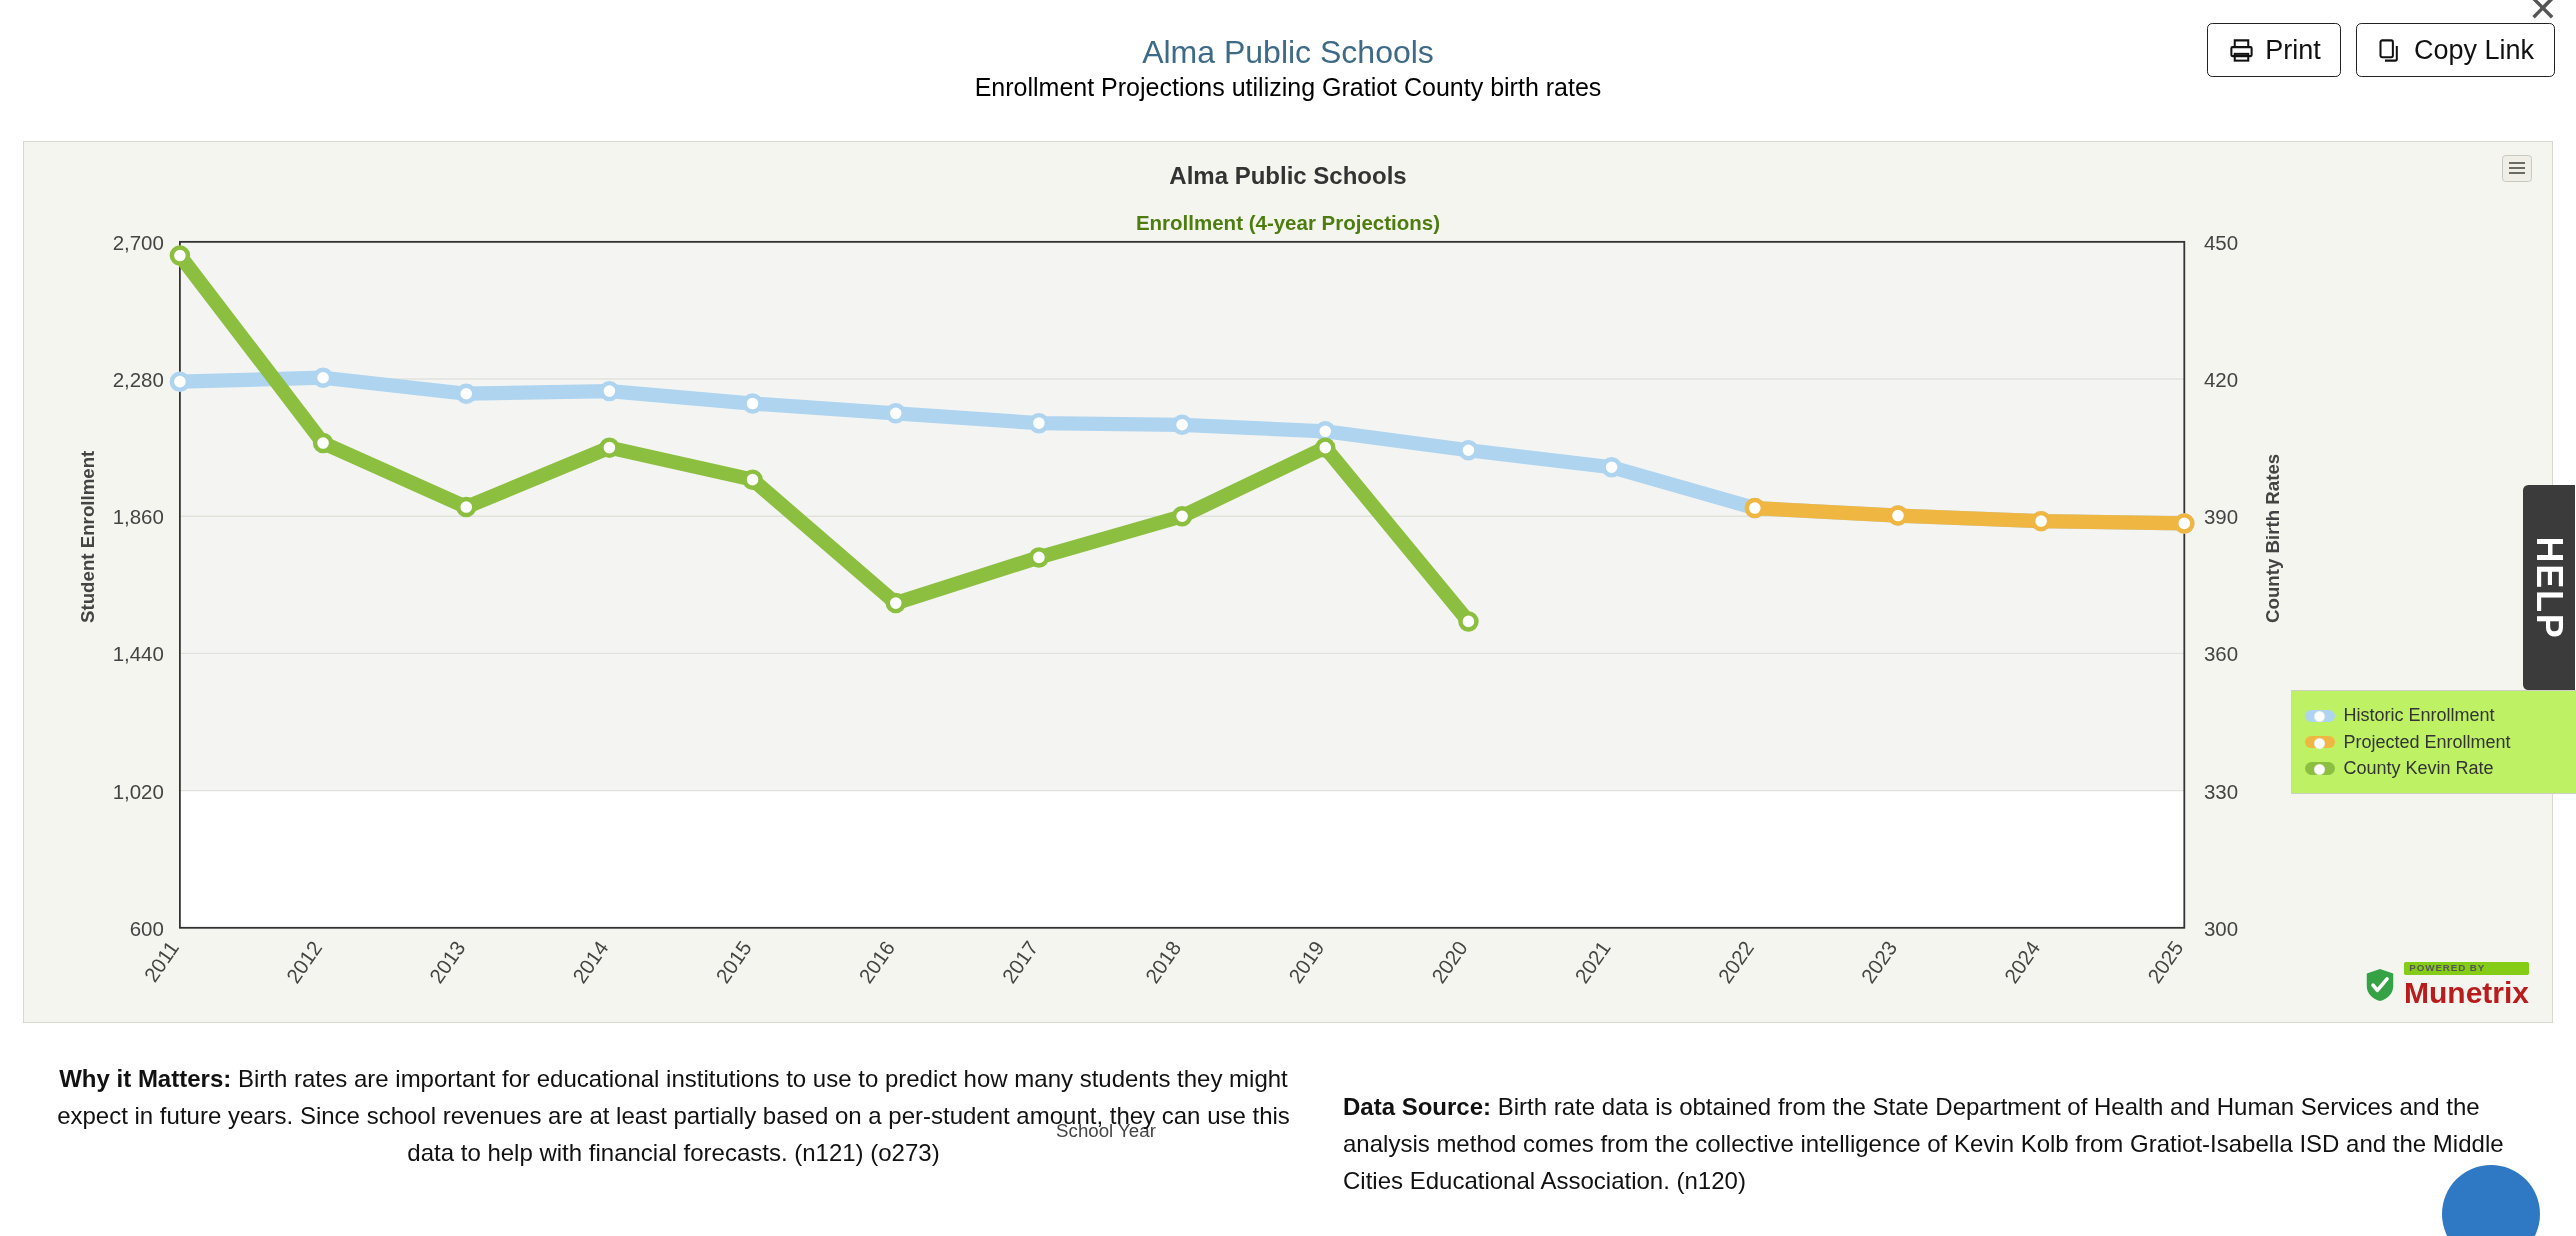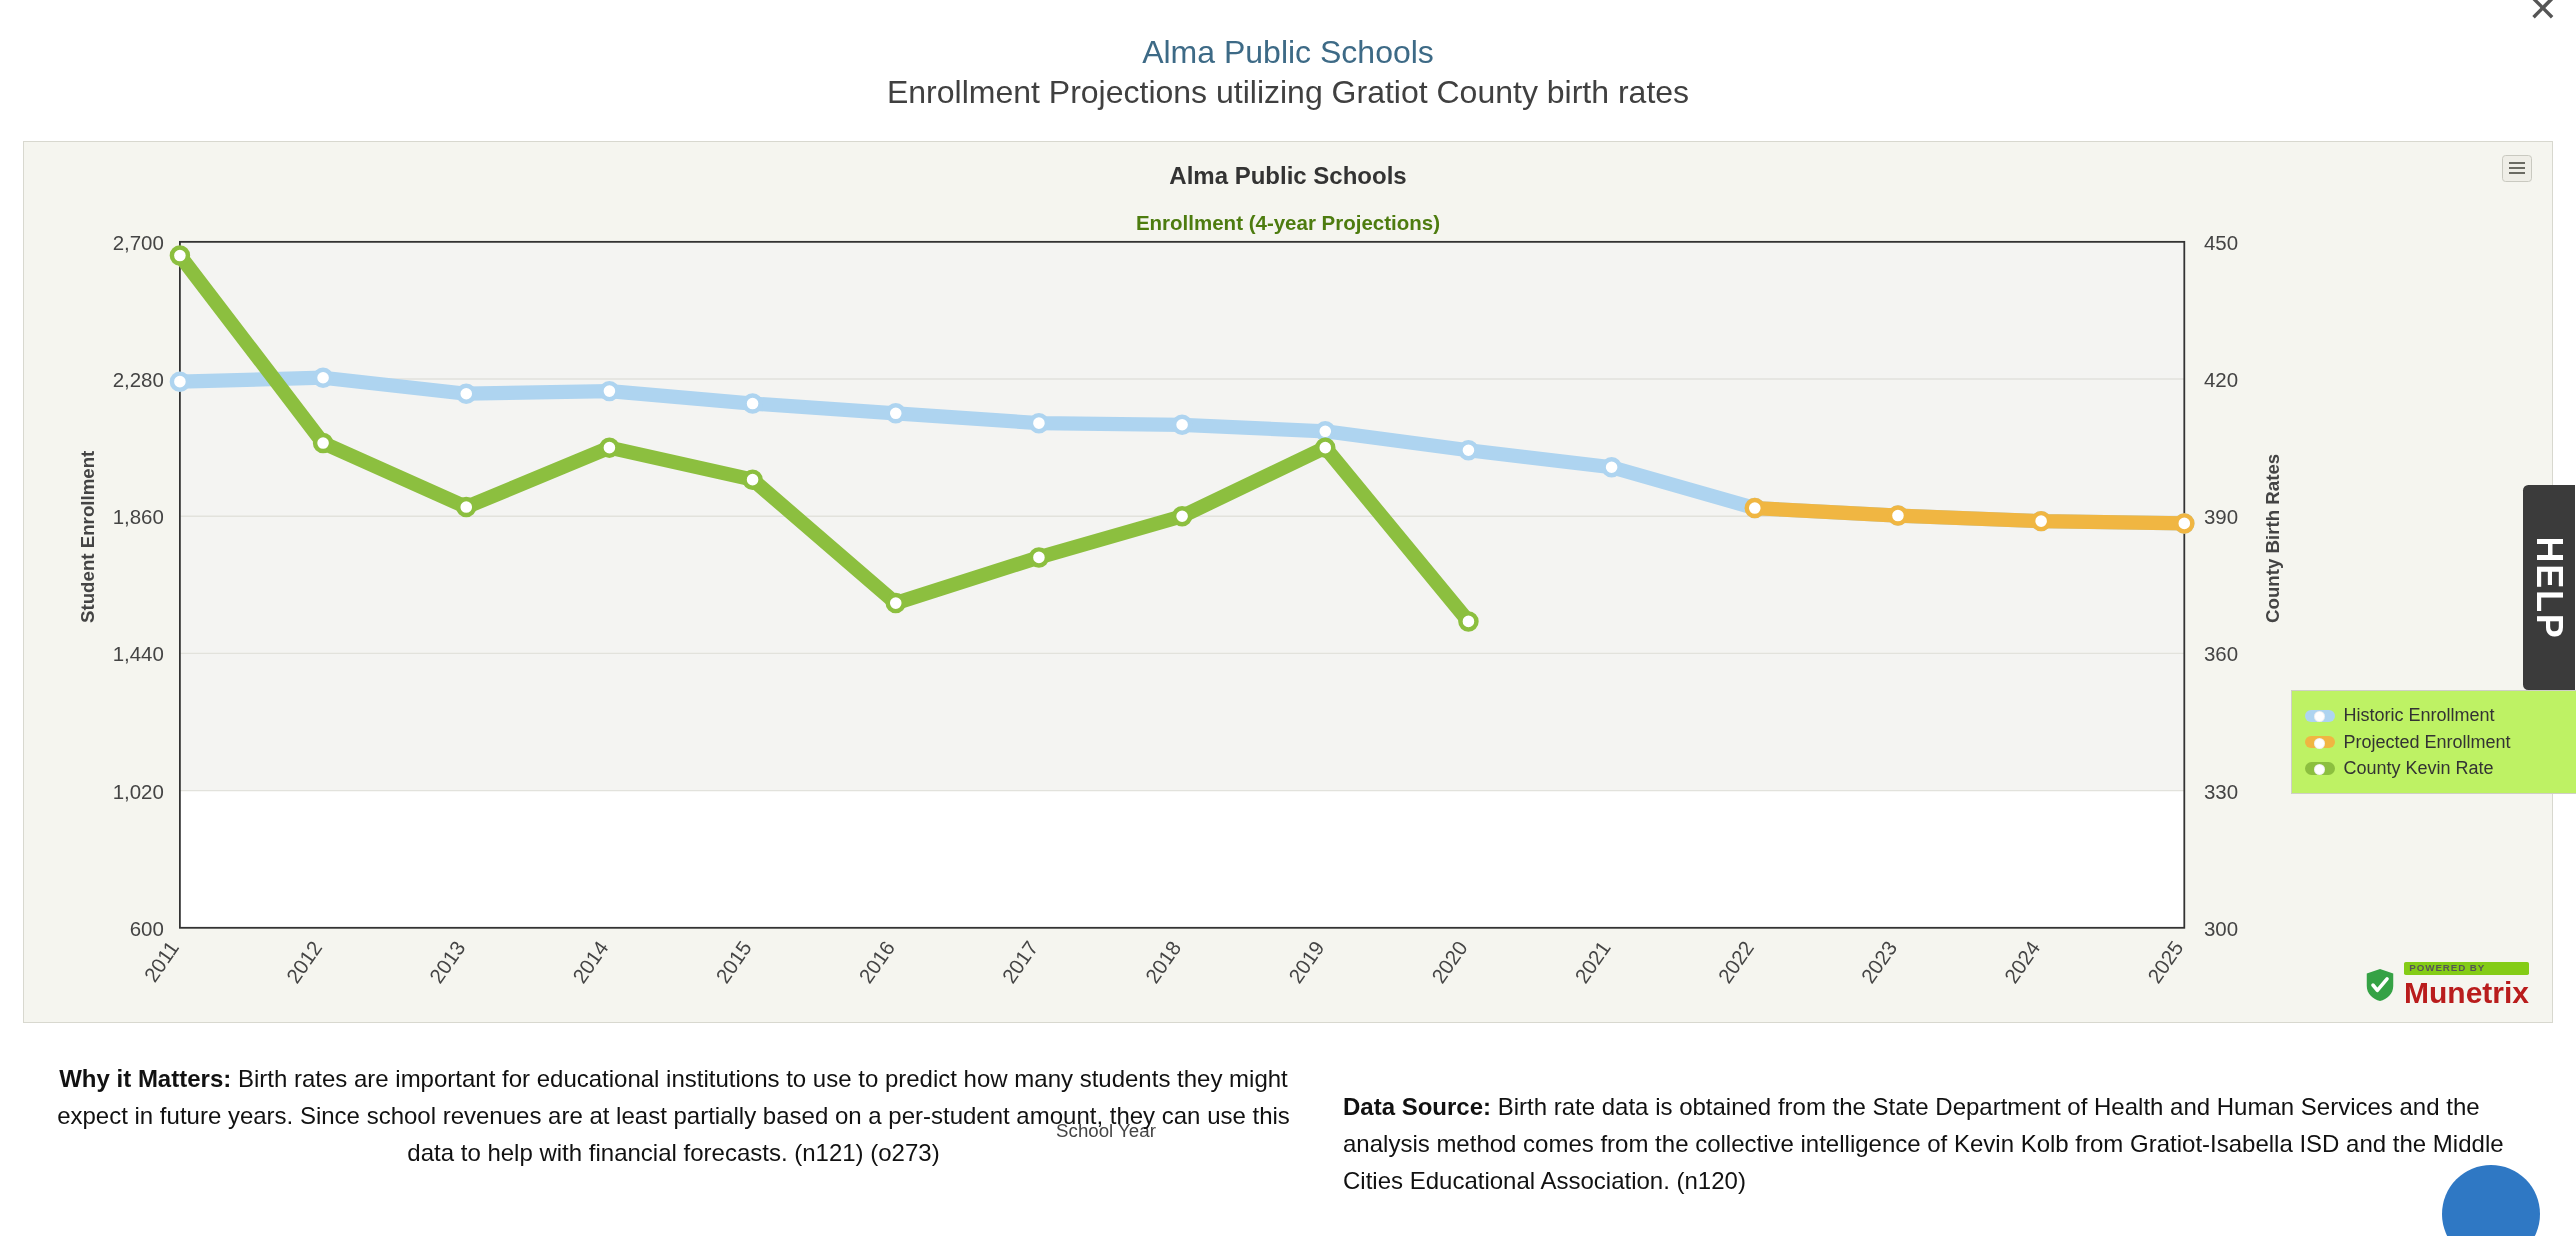--- a/index.html
+++ b/index.html
@@ -22,21 +22,21 @@
   .tbtn {
     display: flex; align-items: center; gap: 10.7px;
     border: 1.8px solid #222; border-radius: 5.3px;
     background: #fff; color: #111;
     font-size: 27px; padding: 10.7px 19.6px; cursor: pointer;
   }
   .tbtn svg { display: block; }
 
   .titles { position: absolute; left: 0; top: 32px; width: 2576px; text-align: center; }
   .title1 { font-size: 32px; color: #3d6a86; line-height: 1.25; }
-  .title2 { font-size: 32px; color: #404040; line-height: 1.25; }
+  .title2 { font-size: 25px; color: #000000; line-height: 1.25; }
 
   
   .panel {
     position: absolute; left: 23px; top: 141px;
     width: 2530px; height: 882px;
     background: #f5f5ef; border: 0.9px solid #d8d8cf;
   }
   .hamburger {
     position: absolute; right: 19.6px; top: 12.5px;
     width: 30px; height: 27px; border: 0.9px solid #c9c9c0; border-radius: 3.6px;
@@ -121,20 +121,41 @@
     width: 98px; height: 98px; border-radius: 50%; background: #2f78c4;
   }
 </style>
 </head>
 <body>
 
 <div class="page">
 
   <div class="close-x">✕</div>
 
+  <div class="top-buttons">
+    <div class="tbtn">
+      <span>
+        <svg width="27" height="27" viewBox="0 0 24 24" fill="none" stroke="#111" stroke-width="1.8">
+          <path d="M6 9V3h12v6"></path>
+            <rect x="3" y="9" width="18" height="8" rx="1"></rect>
+            <rect x="6" y="15" width="12" height="6"></rect>
+        </svg>
+      </span>
+      <span>Print</span>
+    </div>
+    <div class="tbtn">
+      <span>
+        <svg width="27" height="27" viewBox="0 0 24 24" fill="none" stroke="#111" stroke-width="1.8">
+          <rect x="4" y="3" width="11" height="15" rx="1.5"></rect>
+            <path d="M8 21h9a1.5 1.5 0 0 0 1.5-1.5V8"></path>
+        </svg>
+      </span>
+      <span>Copy Link</span>
+    </div>
+  </div>
 
   <div class="titles">
     <div class="title1">Alma Public Schools</div>
     <div class="title2">Enrollment Projections utilizing Gratiot County birth rates</div>
   </div>
 
   <div class="panel">
 
     <div class="hamburger">
       <i></i>

